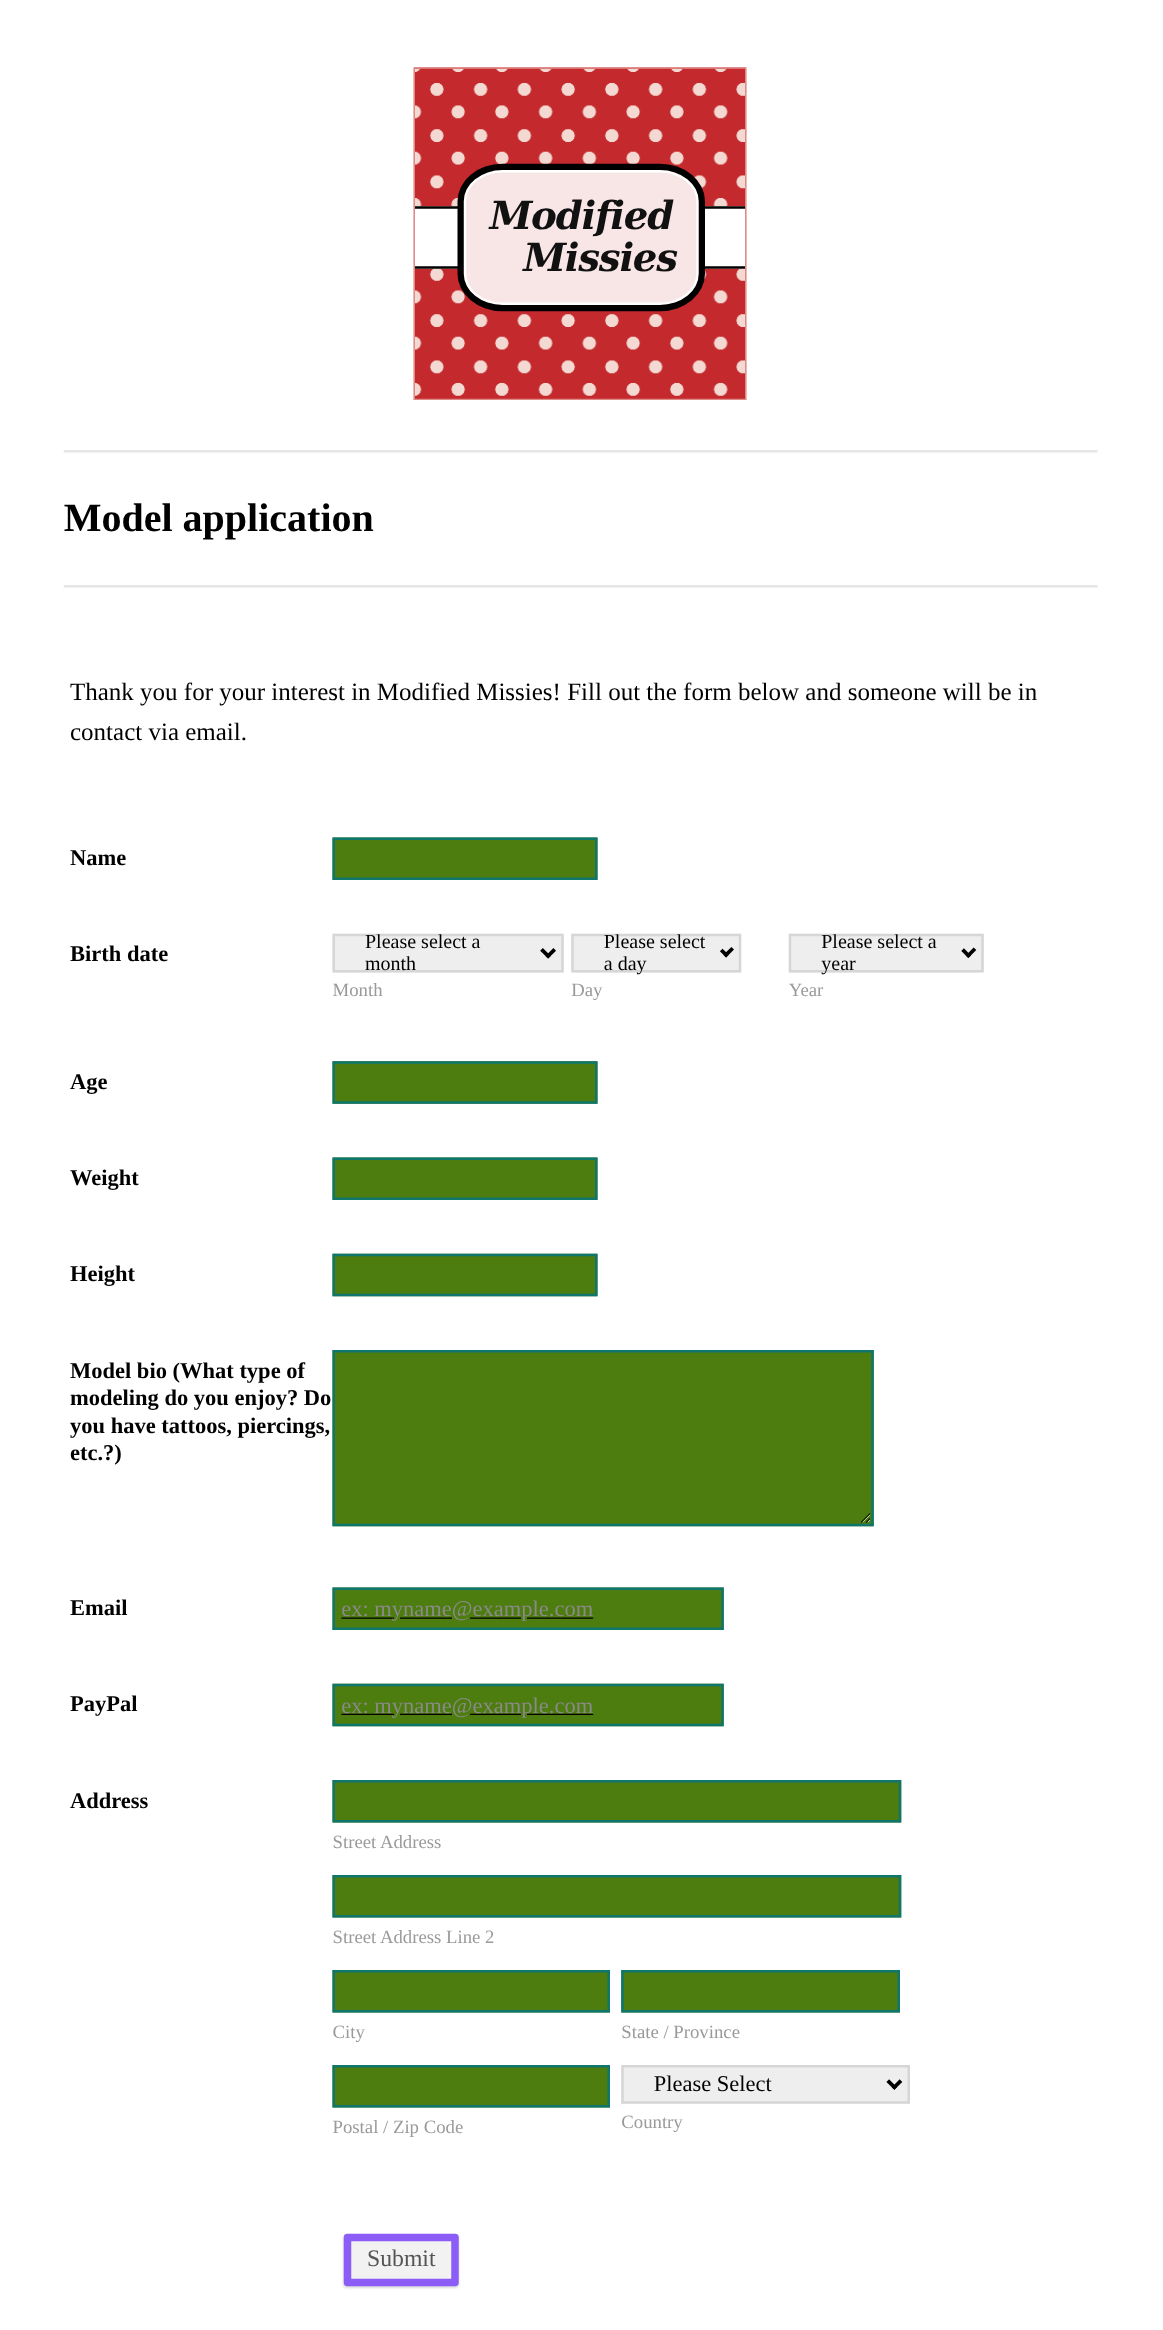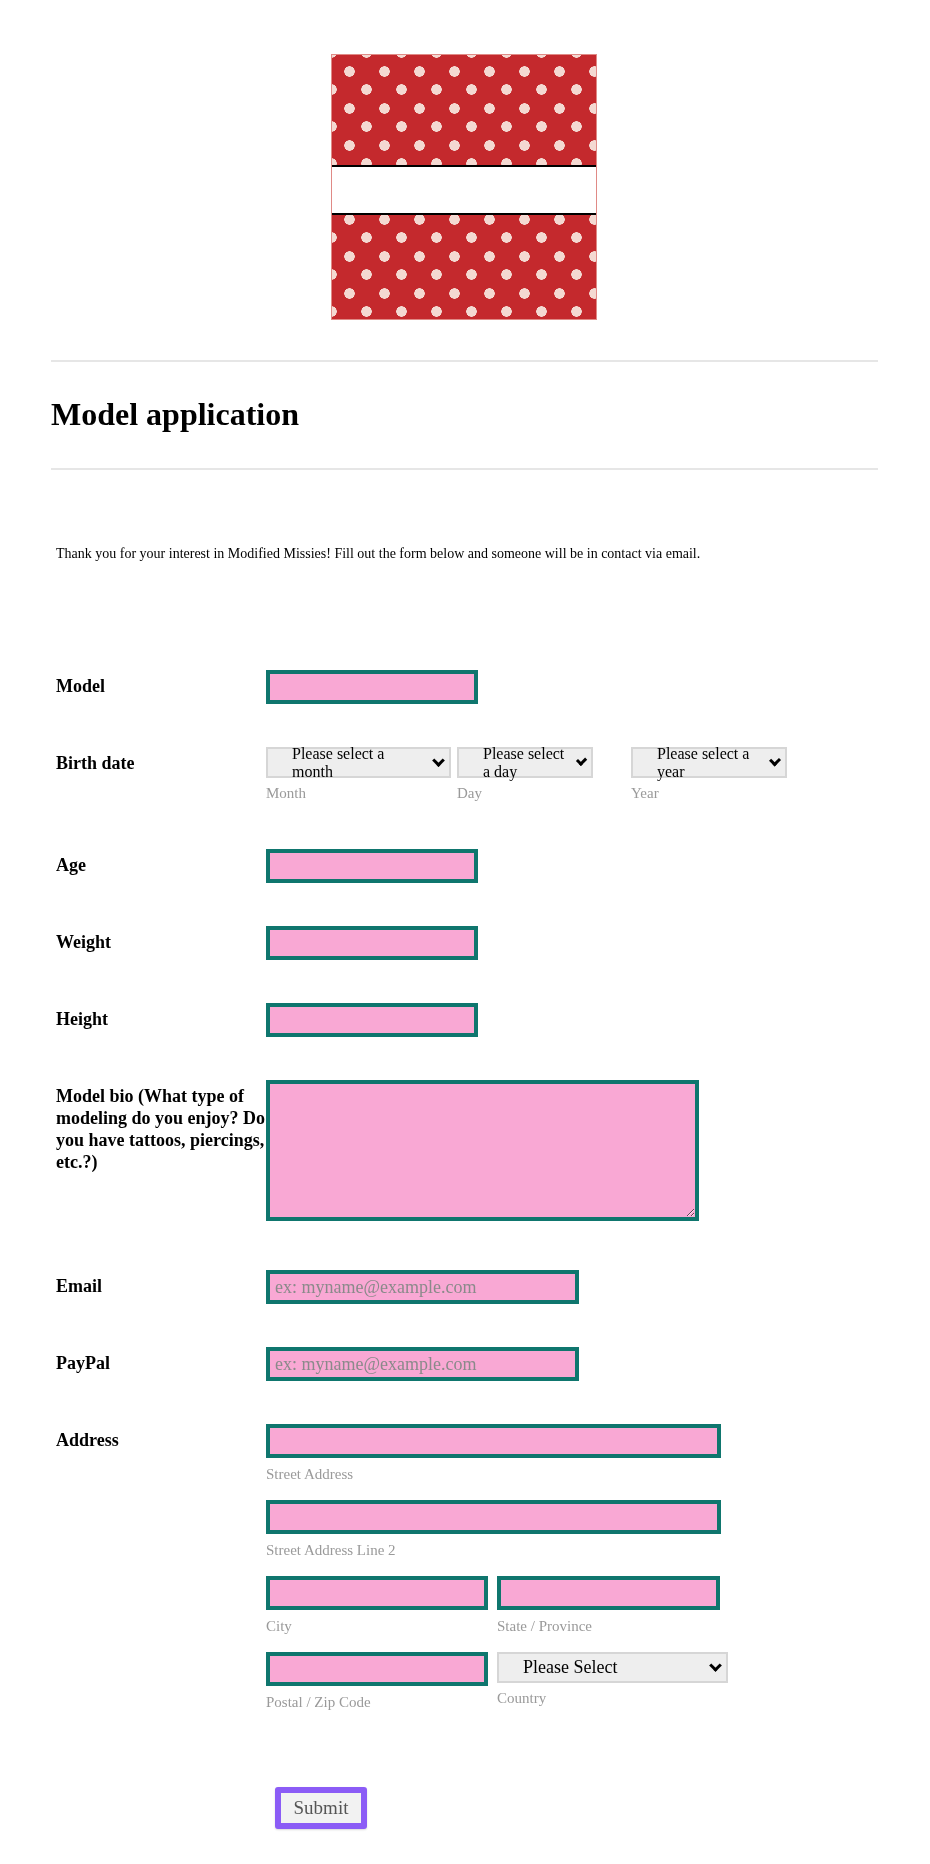--- a/index.html
+++ b/index.html
@@ -20,53 +20,57 @@
   .logo .plaque { position: absolute; left: 34px; top: 76px; width: 198px; height: 118px;
                   background: #f8e6e6; border: 5px solid #000; border-radius: 36px / 30px;
                   box-shadow: 0 0 0 2px #fff inset; display: flex; flex-direction: column;
                   align-items: center; justify-content: center; }
   .logo .plaque span { font-family: "DejaVu Serif", serif; font-style: italic; font-weight: bold;
                        font-size: 31px; line-height: 34px; color: #111; letter-spacing: -1px; }
   .logo .plaque span.l2 { padding-left: 30px; }
 
   .divider { left: 51px; width: 827px; height: 2px; background: #e6e6e6; }
   .title { left: 51px; top: 394px; font-size: 32px; font-weight: bold; line-height: 40px; margin: 0; }
-  .intro { left: 56px; top: 538px; width: 800px; font-size: 14px; line-height: 32px; }
+  .intro { left: 56px; top: 538px; width: 800px; font-size: 20px; line-height: 32px; }
 
   .label { left: 56px; font-size: 18px; font-weight: bold; line-height: 22px; width: 205px; }
-  .input { border: 4px solid #0f766e; background: #f9a8d4; height: 34px;
-           font-family: "Liberation Serif", serif; font-size: 18px; padding: 2px 5px; color: #000; }
+  .input { border: 2px solid #0f766e; background: #4d7c0f; height: 34px;
+           font-family: "Liberation Serif", serif; font-size: 18px; padding: 2px 5px; color: #000; text-decoration: underline; }
   .input::placeholder { color: #8a8a8a; }
   .select { height: 31px; border: 2px solid #d6d6d6; background: #eeeeee;
             font-family: "Liberation Serif", serif; font-size: 16px; color: #000;
             display: flex; align-items: center; justify-content: space-between; padding: 0 6px 0 24px; cursor: pointer; }
   .select .chev { width: 9px; height: 9px; border-right: 3px solid #000; border-bottom: 3px solid #000;
                   transform: rotate(45deg); margin-top: -5px; margin-left: 6px; }
   .sublabel { font-size: 15px; color: #9a9a9a; line-height: 18px; text-align: center; }
   textarea.input { resize: both; }
 
   .submit { left: 275px; top: 1787px; width: 92px; height: 42px; background: #f2f2f2;
             border: 6px solid #8b5cf6; border-radius: 3px; box-shadow: 0 1px 2px rgba(0,0,0,0.15);
             font-family: "Liberation Serif", serif; font-size: 19px; color: #555;
             display: flex; align-items: center; justify-content: center; cursor: pointer; }
 </style>
 </head>
 <body>
 
 <div class="abs logo">
   <div class="band"></div>
+  <div class="plaque">
+    <span>Modified</span>
+    <span class="l2">Missies</span>
+  </div>
 </div>
 
 <div class="abs divider" style="top:360px"></div>
 <h1 class="abs title">Model application</h1>
 <div class="abs divider" style="top:468px"></div>
 
 <div class="abs intro">Thank you for your interest in Modified Missies! Fill out the form below and someone will be in contact via email.</div>
 
-<div class="abs label" style="top:675px">Model</div>
+<div class="abs label" style="top:675px">Name</div>
 <input class="abs input" style="left: 266px; top: 670px; width: 212px;" value="">
 
 <div class="abs label" style="top:752px">Birth date</div>
 <div class="abs select" style="left:266px; top:747px; width:185px;">
   <span>Please select a month</span>
   <span class="chev"></span>
 </div>
 <div class="abs sublabel" style="left:266px; top:784px;">Month</div>
 <div class="abs select" style="left:457px; top:747px; width:136px;">
   <span>Please select a day</span>

